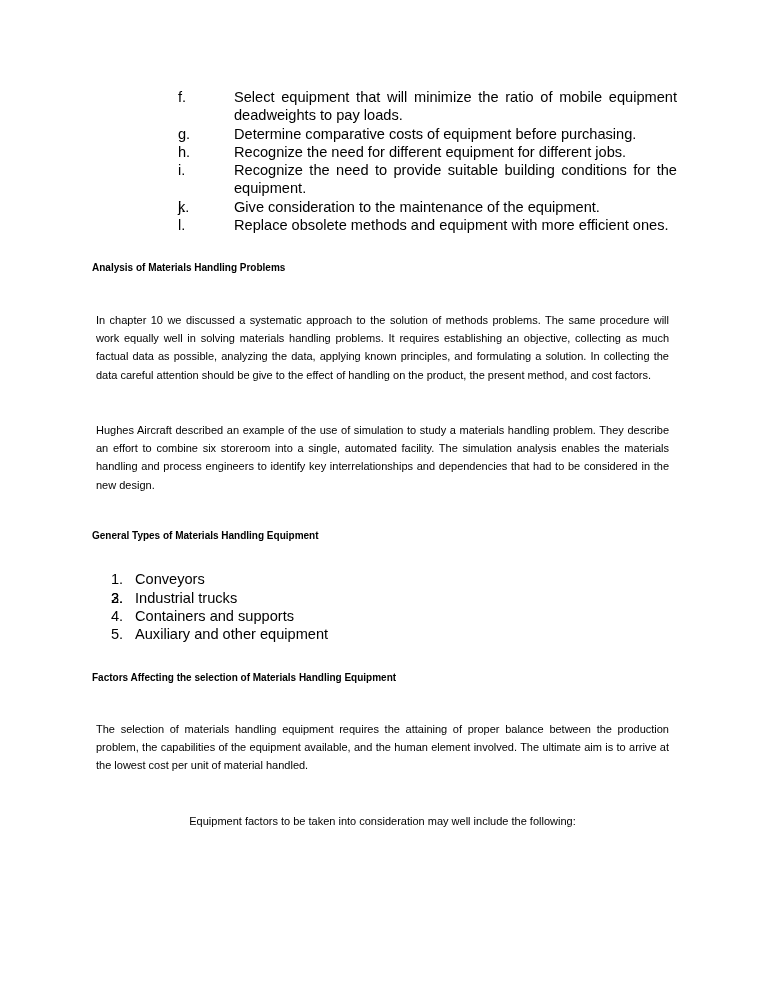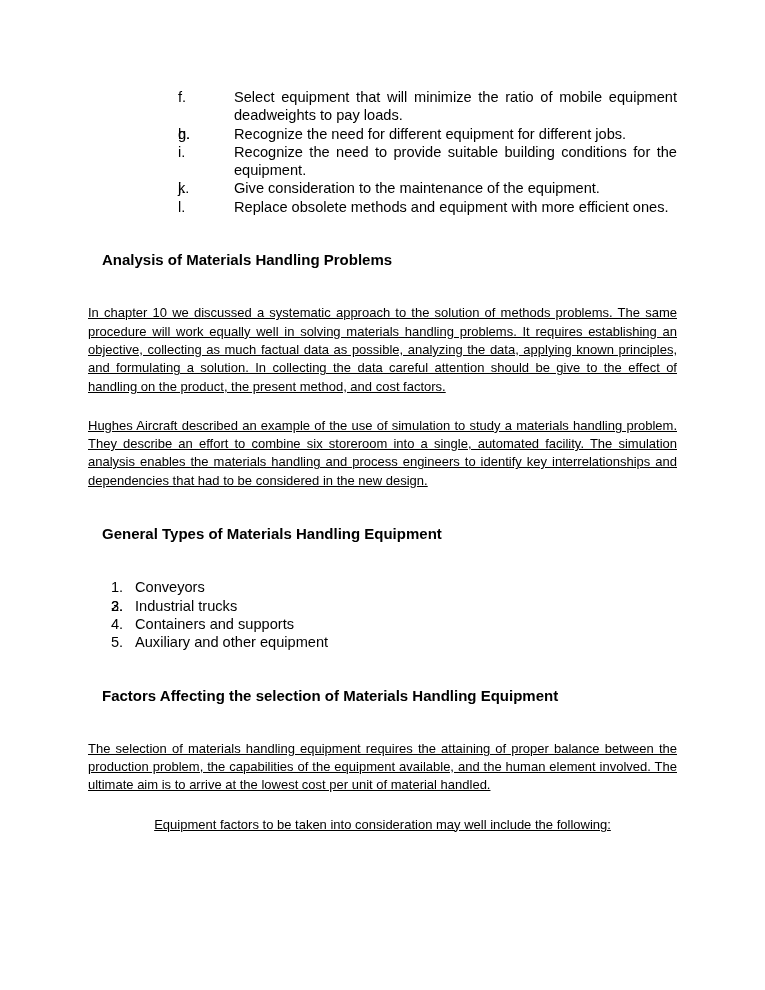--- a/index.html
+++ b/index.html
@@ -47,34 +47,33 @@
     top: 0;
     text-align: left;
     width: 40px;
   }
   .alpha-item .atext {
     display: block;
   }
 
   
   .heading {
-    font-size: 15px;
+    font-size: 10px;
     line-height: 18.3px;
     font-weight: bold;
-    margin: 14px;
+    margin: 4px;
   }
 
   
   .para {
-    font-size: 13px;
+    font-size: 11px;
     line-height: 18.3px;
     text-align: justify;
     text-justify: inter-word;
-    margin: 0;
-    text-decoration: underline;
+    margin: 8px;
   }
   .para.nojust {
     text-align: center;
   }
 
   
   .num-list {
     list-style: none;
     margin: 0;
     padding: 0;
@@ -101,20 +100,21 @@
 <div class="page">
   <div class="content">
 
     <ul class="alpha-list">
       <li class="alpha-item">
         <span class="marker">f.</span>
         <span class="atext">Select equipment that will minimize the ratio of mobile equipment deadweights to pay loads.</span>
       </li>
       <li class="alpha-item">
         <span class="marker">g.</span>
+        <span class="atext">Determine comparative costs of equipment before purchasing.</span>
       </li>
       <li class="alpha-item">
         <span class="marker">h.</span>
         <span class="atext">Recognize the need for different equipment for different jobs.</span>
       </li>
       <li class="alpha-item">
         <span class="marker">i.</span>
         <span class="atext">Recognize the need to provide suitable building conditions for the equipment.</span>
       </li>
       <li class="alpha-item">

